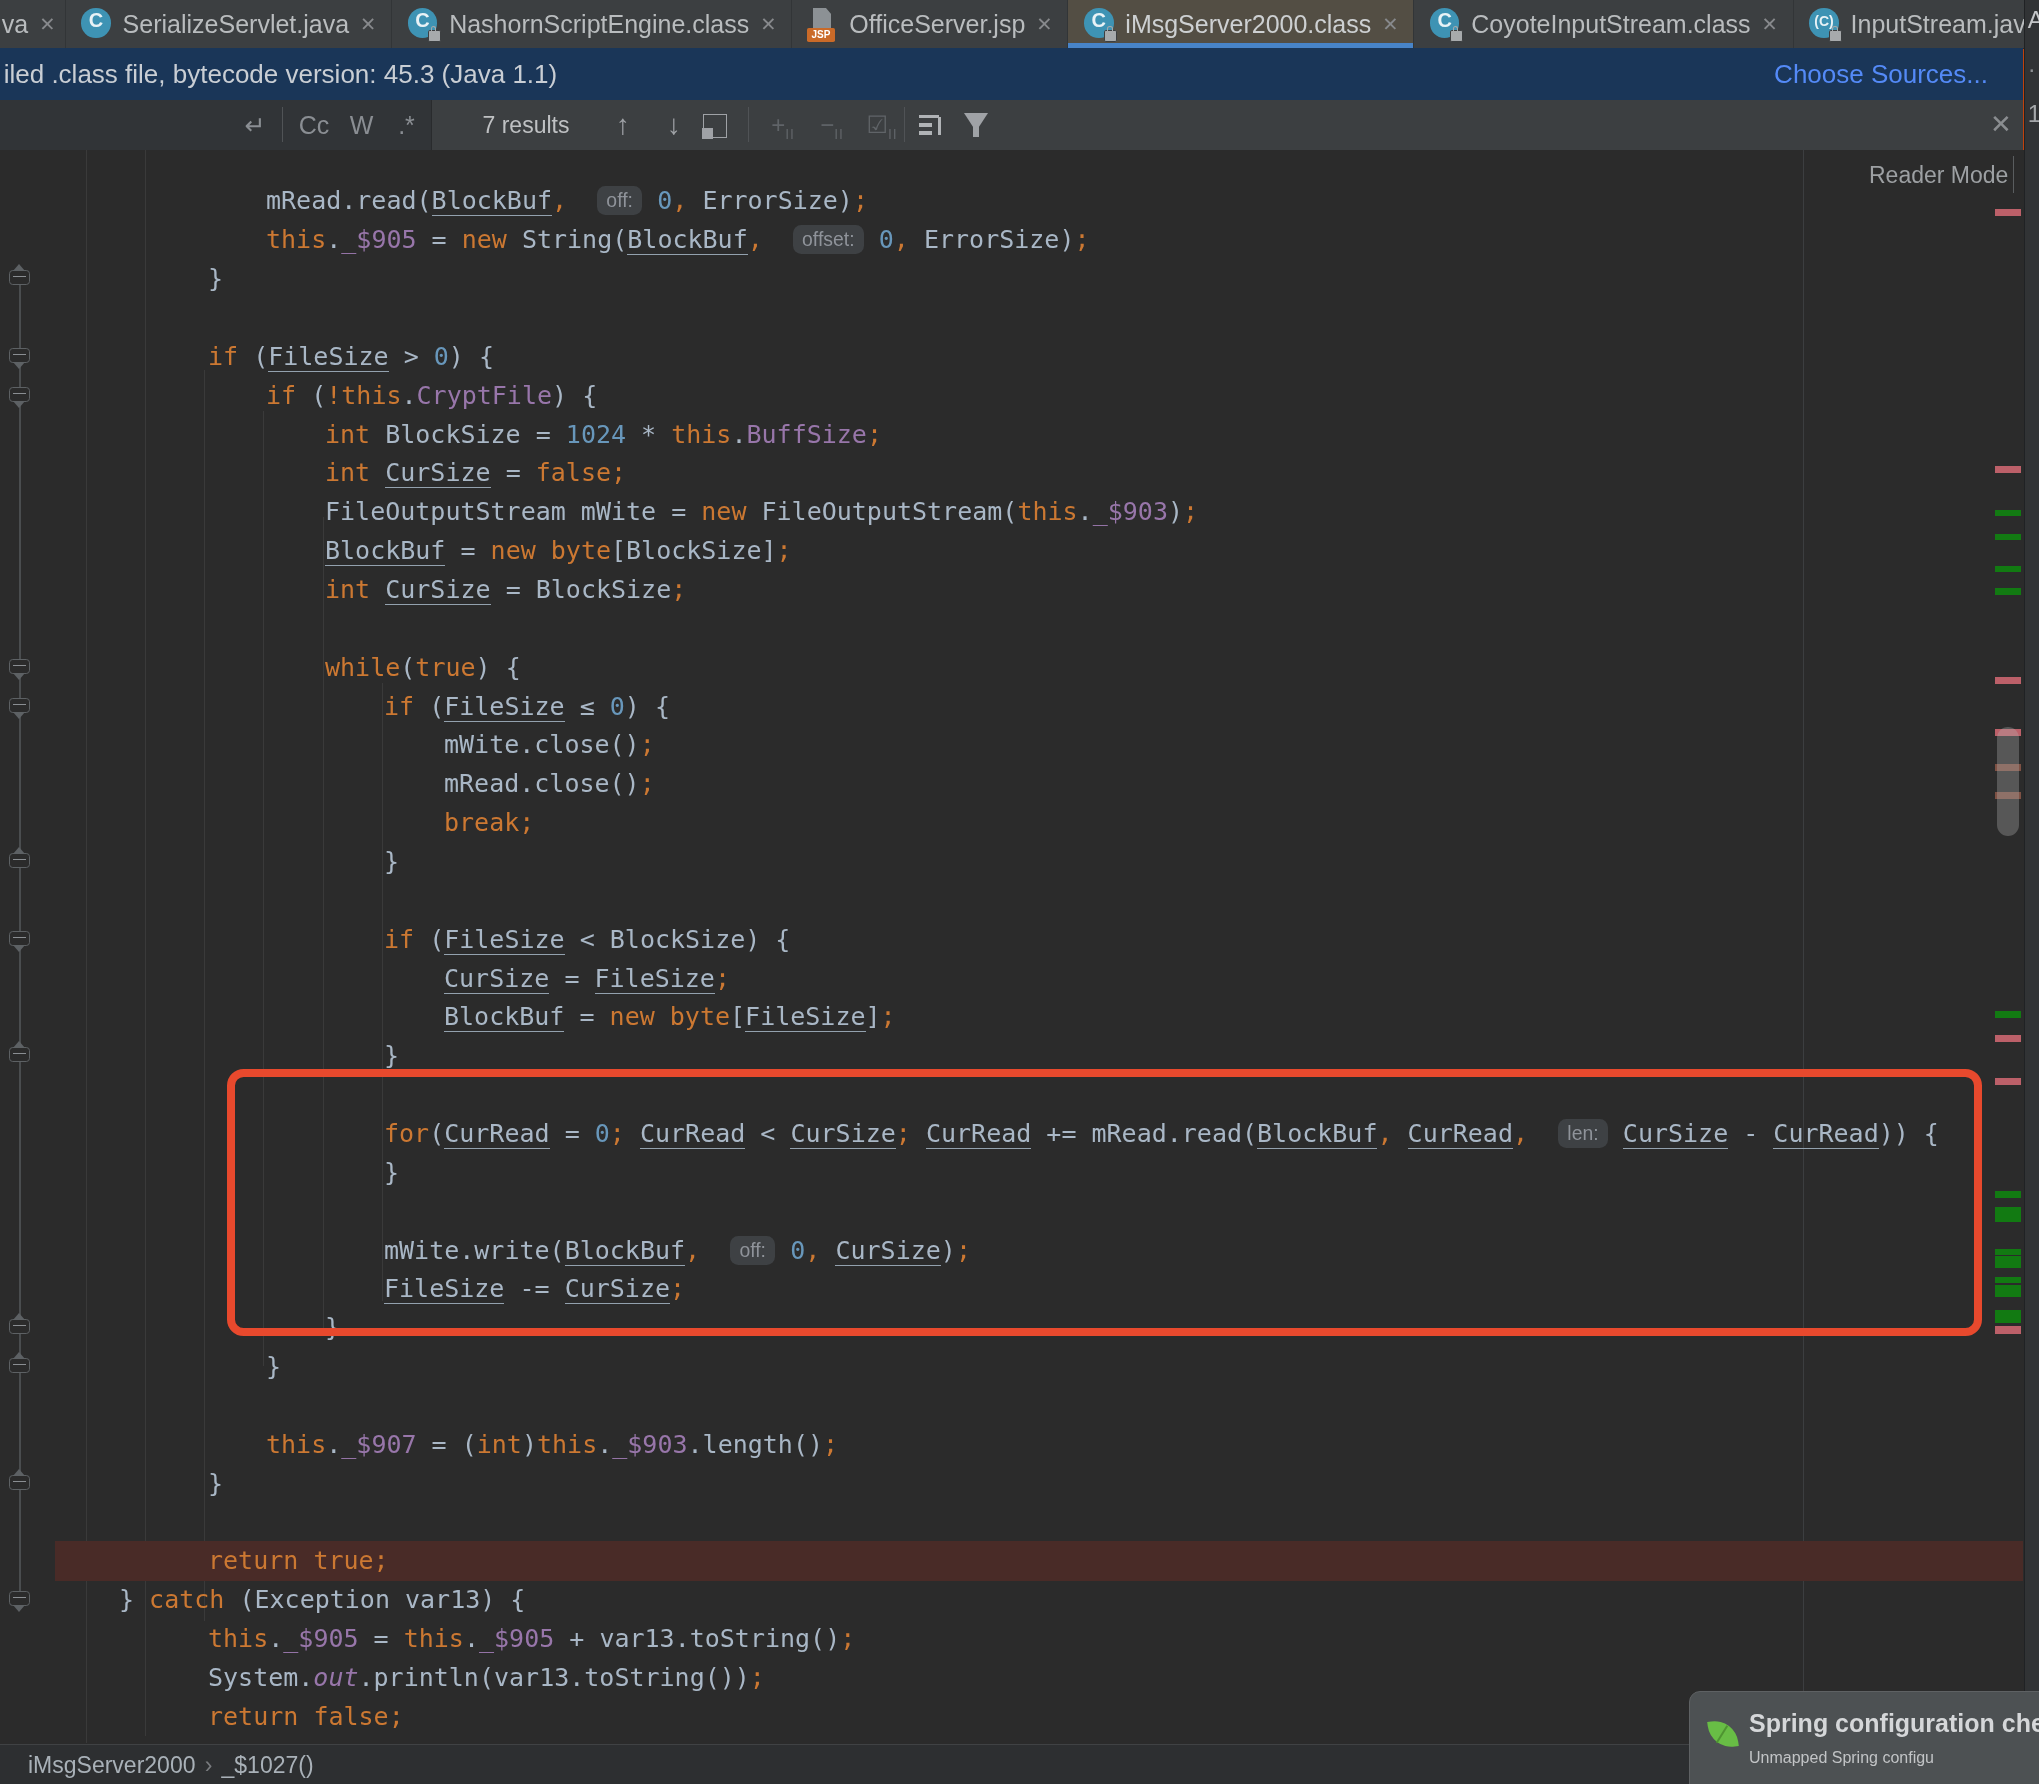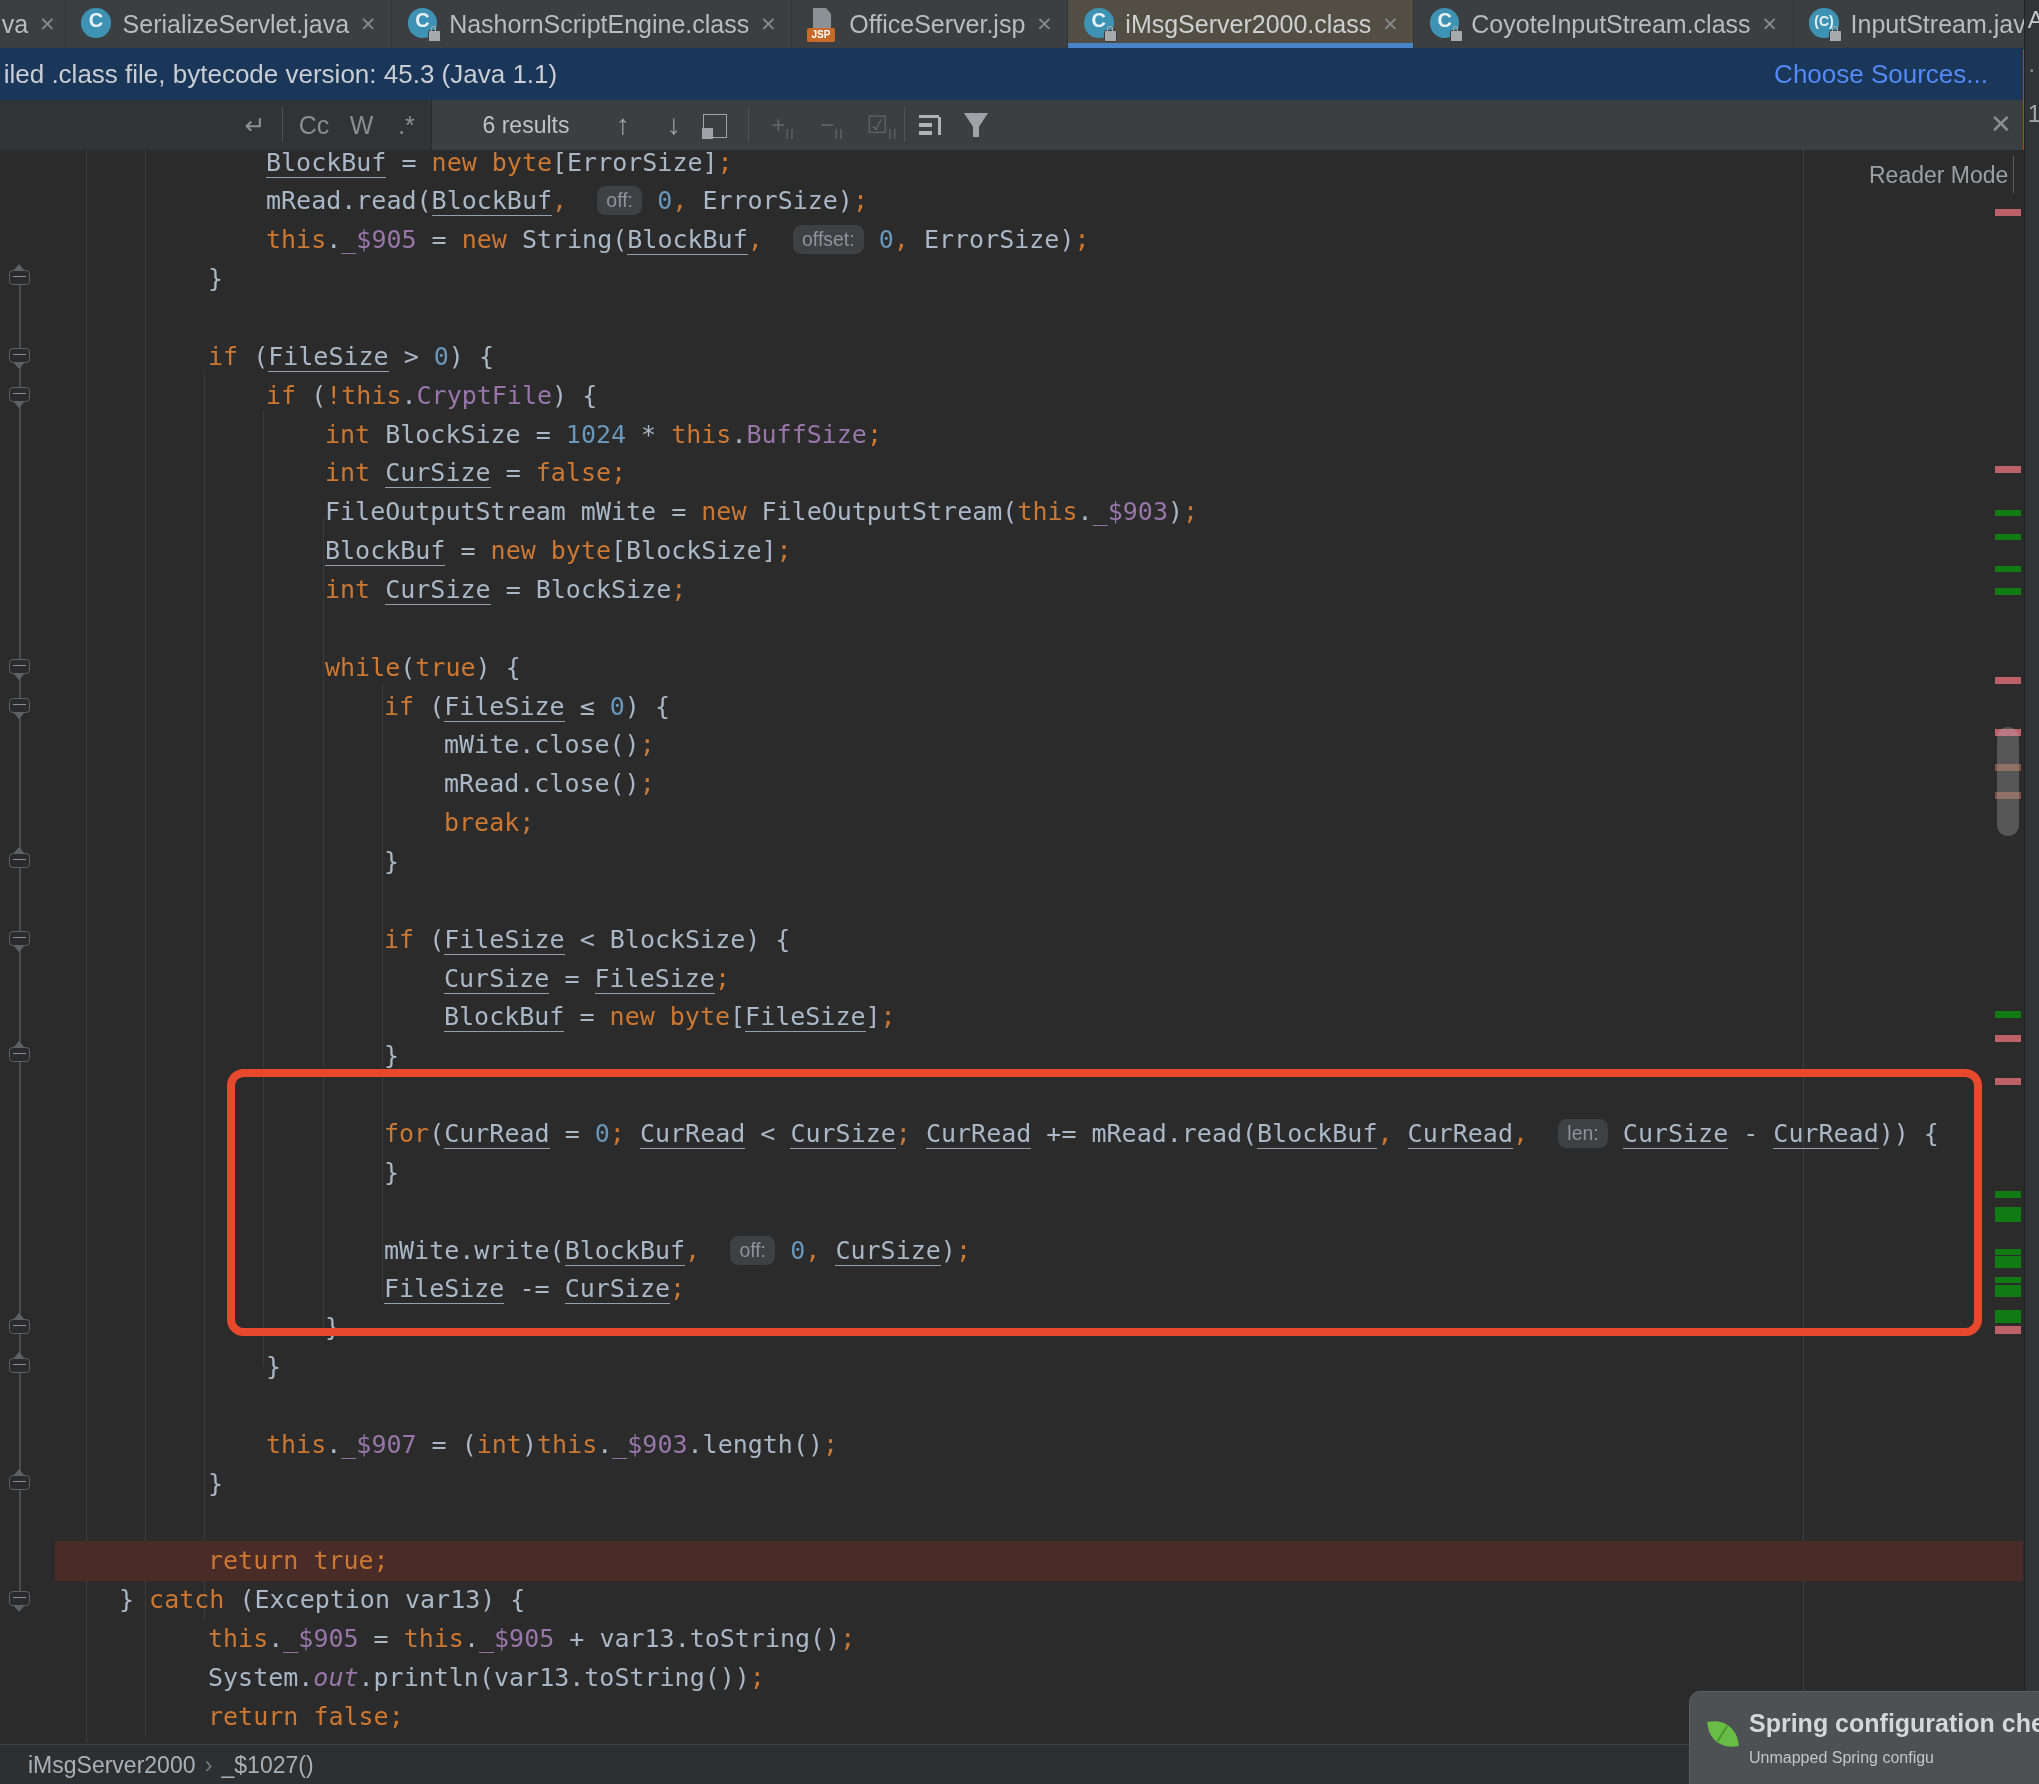--- a/index.html
+++ b/index.html
@@ -156,21 +156,21 @@
     <span class="link">Choose Sources...</span>
   </div>
 
   <div id="findbar">
     <div id="searchfield"></div>
     <div class="ficon" style="left:233px;width:44px;">↵</div>
     <div class="fsep" style="left:282px;"></div>
     <div class="ficon" style="left:292px;width:44px;">Cc</div>
     <div class="ficon" style="left:341px;width:41px;">W</div>
     <div class="ficon" style="left:386px;width:41px;">.*</div>
-    <div class="results">6 results</div>
+    <div class="results">7 results</div>
     <div class="ficon arrowicon" style="left:600px;width:46px;">↑</div>
     <div class="ficon arrowicon" style="left:651px;width:46px;">↓</div>
     <div class="selallicon" style="left:703px;"></div>
     <div class="fsep" style="left:748px;"></div>
     <div class="ficon addsel dim" style="left:759px;width:48px;">+<sub>II</sub></div>
     <div class="ficon addsel dim" style="left:808px;width:48px;">−<sub>II</sub></div>
     <div class="ficon addsel dim" style="left:856px;width:52px;">☑<sub>II</sub></div>
     <div class="fsep" style="left:904px;"></div>
     <div class="linesicon" style="left:919px;">
       <i style="top:0;width:20px;"></i>
@@ -187,21 +187,20 @@
     <div id="hlband" style="top: 1391px;"></div>
     <div id="codelayer">
         <div class="iguide" style="left: 86px; top: 0px; height: 1593px;"></div>
         <div class="iguide" style="left: 145px; top: 0px; height: 1586px;"></div>
         <div class="iguide" style="left: 204px; top: 220px; height: 1251px;"></div>
         <div class="iguide" style="left: 263px; top: 261px; height: 955px;"></div>
         <div class="iguide" style="left: 323px; top: 367px; height: 812px;"></div>
         <div class="iguide" style="left: 382px; top: 533px; height: 618px;"></div>
         <div class="marginguide" style="left: 1803px; top: 0px; height: 1595px;"></div>
         <div class="foldline" style="top: 127px; height: 1329px;"></div>
-        <div class="cl" style="top: -7.4px; padding-left: 266px;"><span class="tk-u">BlockBuf</span><span class="tk-t"> = </span><span class="tk-k">new</span><span class="tk-t"> </span><span class="tk-k">byte</span><span class="tk-t">[ErrorSize]</span><span class="tk-p">;</span></div>
         <div class="cl" style="top: 31px; padding-left: 266px;"><span class="tk-t">mRead.read(</span><span class="tk-u">BlockBuf</span><span class="tk-p">,</span><span class="tk-t">  </span><span class="tk-h">off:</span><span class="tk-t"> </span><span class="tk-n">0</span><span class="tk-p">,</span><span class="tk-t"> ErrorSize)</span><span class="tk-p">;</span></div>
         <div class="cl" style="top: 70px; padding-left: 266px;"><span class="tk-k">this</span><span class="tk-t">.</span><span class="tk-f">_$905</span><span class="tk-t"> = </span><span class="tk-k">new</span><span class="tk-t"> String(</span><span class="tk-u">BlockBuf</span><span class="tk-p">,</span><span class="tk-t">  </span><span class="tk-h">offset:</span><span class="tk-t"> </span><span class="tk-n">0</span><span class="tk-p">,</span><span class="tk-t"> ErrorSize)</span><span class="tk-p">;</span></div>
         <div class="cl" style="top: 109px; padding-left: 208px;"><span class="tk-t">}</span></div>
         <div class="cl" style="top: 148px; padding-left: 208px;"></div>
         <div class="cl" style="top: 187px; padding-left: 208px;"><span class="tk-k">if</span><span class="tk-t"> (</span><span class="tk-u">FileSize</span><span class="tk-t"> &gt; </span><span class="tk-n">0</span><span class="tk-t">) {</span></div>
         <div class="cl" style="top: 226px; padding-left: 266px;"><span class="tk-k">if</span><span class="tk-t"> (</span><span class="tk-k">!</span><span class="tk-k">this</span><span class="tk-t">.</span><span class="tk-f">CryptFile</span><span class="tk-t">) {</span></div>
         <div class="cl" style="top: 265px; padding-left: 325px;"><span class="tk-k">int</span><span class="tk-t"> BlockSize = </span><span class="tk-n">1024</span><span class="tk-t"> * </span><span class="tk-k">this</span><span class="tk-t">.</span><span class="tk-f">BuffSize</span><span class="tk-p">;</span></div>
         <div class="cl" style="top: 303px; padding-left: 325px;"><span class="tk-k">int</span><span class="tk-t"> </span><span class="tk-u">CurSize</span><span class="tk-t"> = </span><span class="tk-k">false</span><span class="tk-p">;</span></div>
         <div class="cl" style="top: 342px; padding-left: 325px;"><span class="tk-t">FileOutputStream mWite = </span><span class="tk-k">new</span><span class="tk-t"> FileOutputStream(</span><span class="tk-k">this</span><span class="tk-t">.</span><span class="tk-f">_$903</span><span class="tk-t">)</span><span class="tk-p">;</span></div>
         <div class="cl" style="top: 381px; padding-left: 325px;"><span class="tk-u">BlockBuf</span><span class="tk-t"> = </span><span class="tk-k">new</span><span class="tk-t"> </span><span class="tk-k">byte</span><span class="tk-t">[BlockSize]</span><span class="tk-p">;</span></div>

